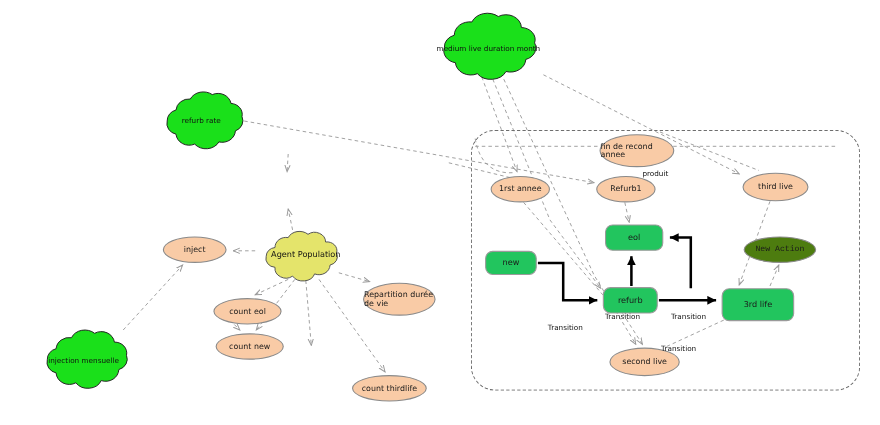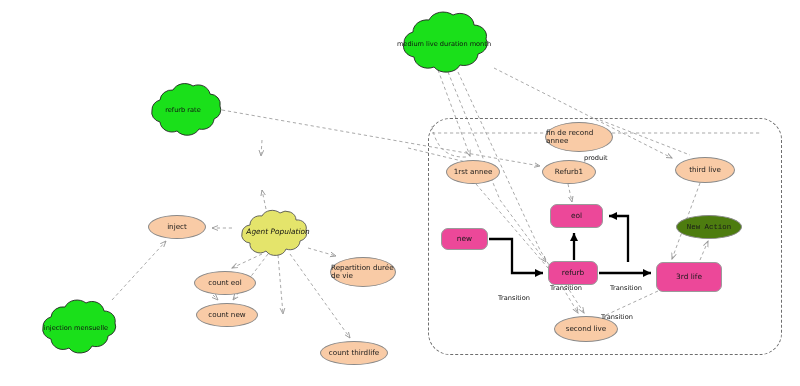--- a/index.html
+++ b/index.html
@@ -41,21 +41,21 @@
     font-size: 7.2px;
   }
   .ellipse-plain {
     border-radius: 50%;
     background: #4d7c0f;
     border: 1px solid #8a8a8a;
     font-size: 7.4px;
     font-family: Liberation Mono, monospace;
   }
   .state-box {
-    background: #ec4899;
+    background: #22c55e;
     border: 1px solid #9a9a9a;
     border-radius: 7px;
     font-size: 7.4px;
   }
   .cloud-wrap {
     position: absolute;
   }
   .cloud-wrap svg {
     position: absolute;
     left: 0;
@@ -65,21 +65,20 @@
   .cloud-label {
     position: absolute;
     width: 100%;
     text-align: center;
     font-size: 6.6px;
     color: #111111;
     z-index: 3;
     pointer-events: none;
   }
   .cloud-label.italic {
-    font-style: italic;
     font-size: 7.4px;
   }
   .edge-label {
     position: absolute;
     font-size: 6.6px;
     color: #111111;
     white-space: nowrap;
     margin-top: 44px;
   }
   .container-box {

